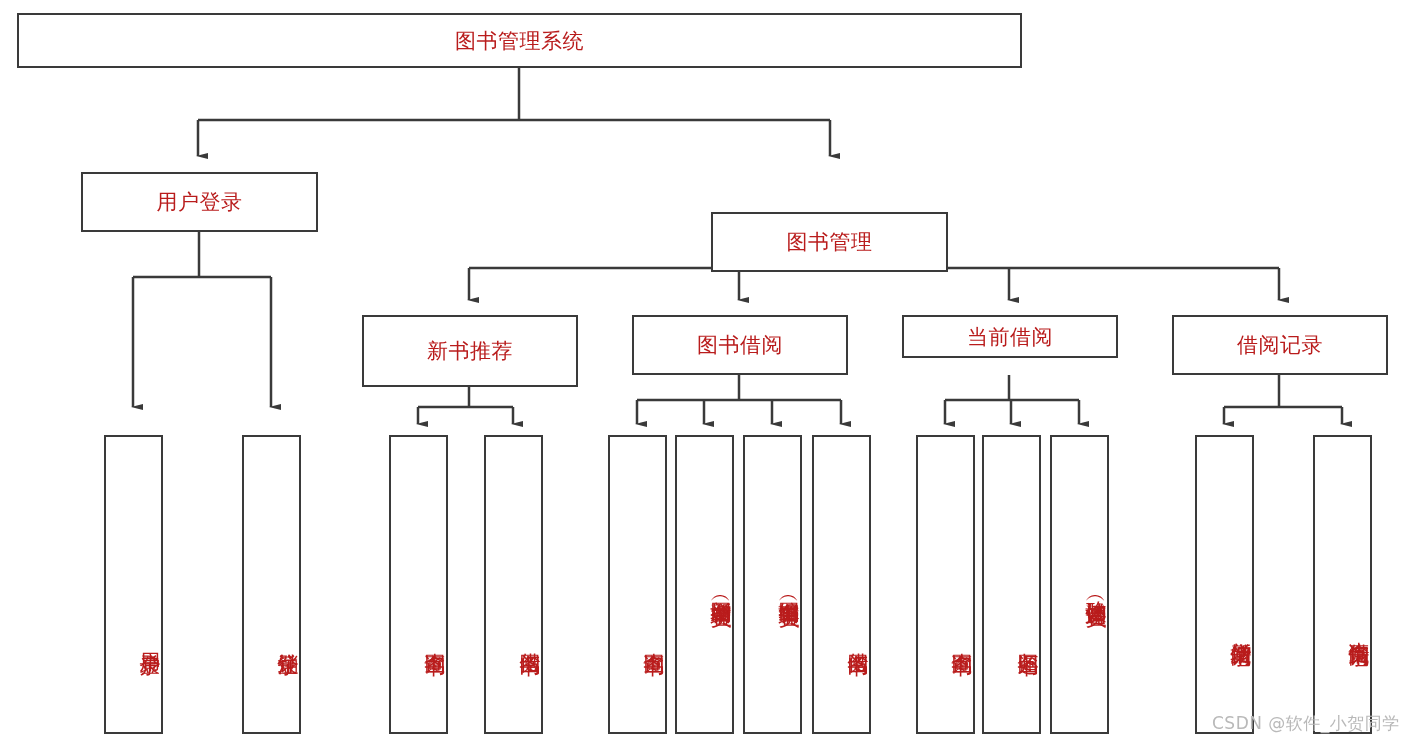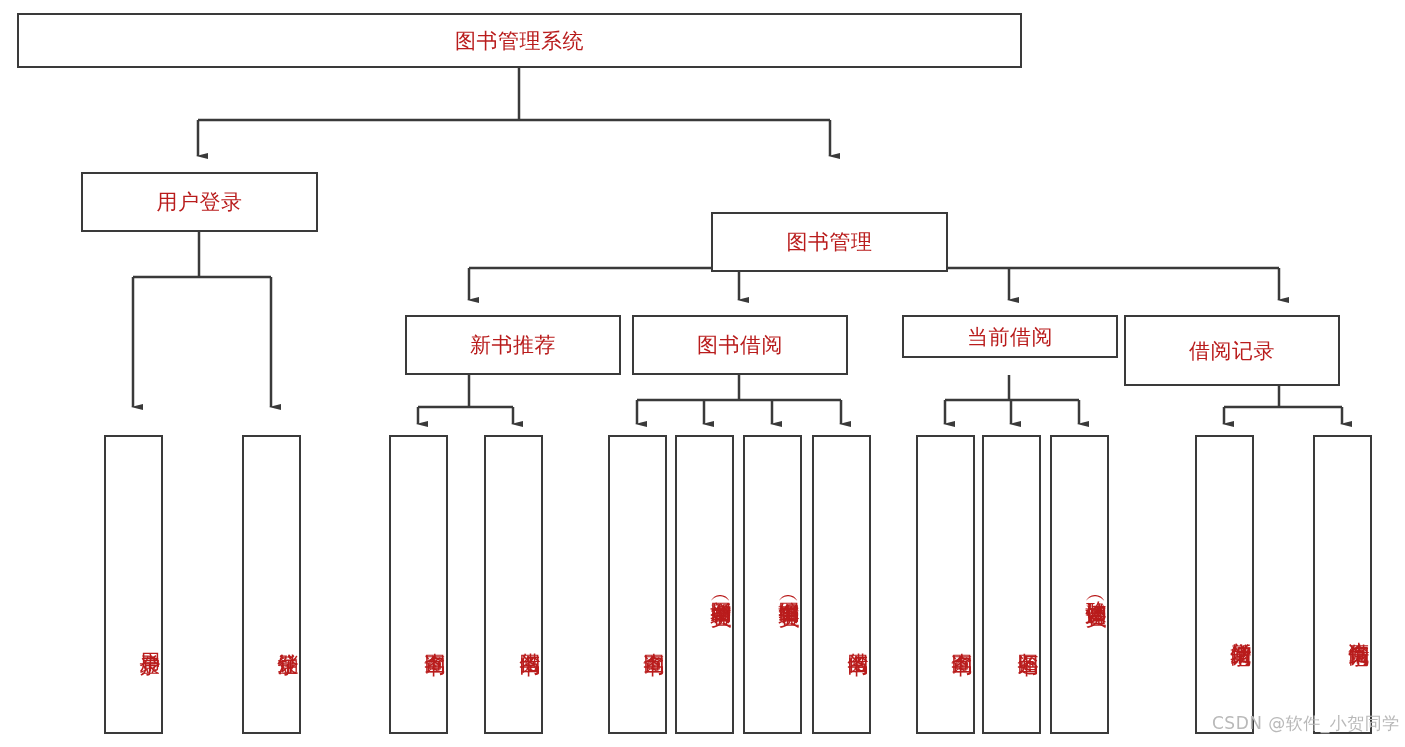--- a/index.html
+++ b/index.html
@@ -121,30 +121,30 @@
     <span>图书管理系统</span>
   </div>
 
   <div class="node h" style="left:81px; top:172px; width:237px; height:60px;">
     <span>用户登录</span>
   </div>
   <div class="node h" style="left:711px; top:172px; width:237px; height:60px;margin-top:40px;">
     <span>图书管理</span>
   </div>
 
-  <div class="node h" style="left:362px; top:315px; width:216px; height:60px;margin-left:43px;">
+  <div class="node h" style="left:362px; top:315px; width:216px; height:72px;">
     <span>新书推荐</span>
   </div>
   <div class="node h" style="left:632px; top:315px; width:216px; height:60px;">
     <span>图书借阅</span>
   </div>
   <div class="node h" style="left:902px; top:315px; width:216px; height:43px;">
     <span>当前借阅</span>
   </div>
-  <div class="node h" style="left:1124px; top:315px; width:216px; height:71px;">
+  <div class="node h" style="left:1172px; top:315px; width:216px; height:60px;">
     <span>借阅记录</span>
   </div>
 
   <div class="node v pad-xl" style="left:104px; top:435px; width:59px; height:299px;">
     <span>用户登录</span>
   </div>
   <div class="node v pad-xl" style="left:242px; top:435px; width:59px; height:299px;">
     <span>注销登录</span>
   </div>
 

